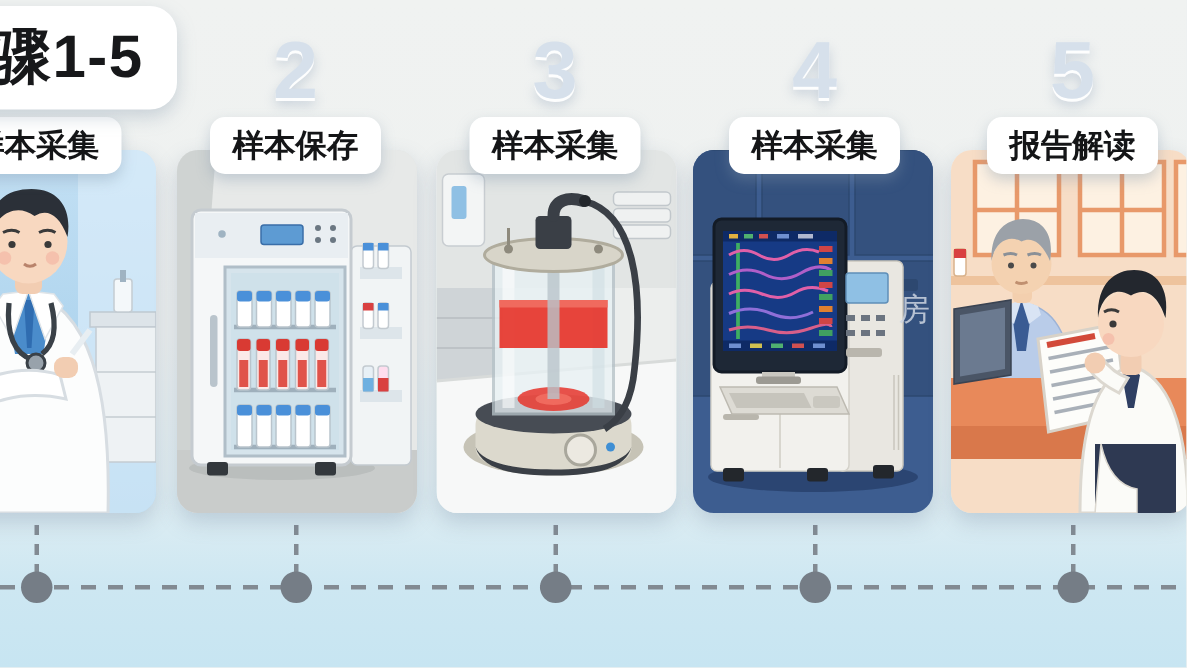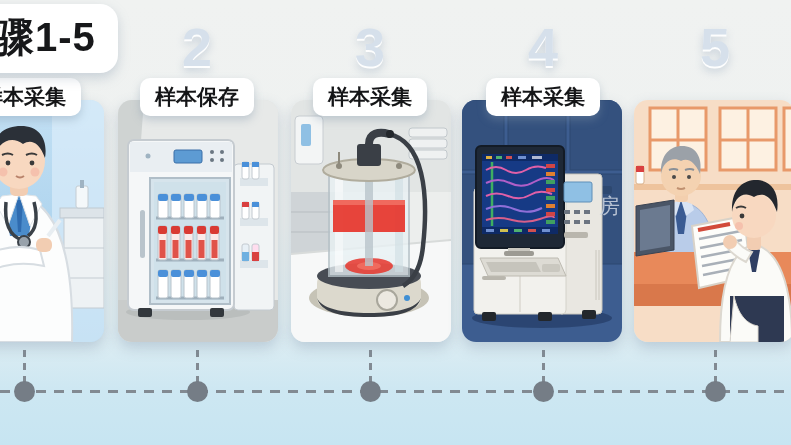--- a/index.html
+++ b/index.html
@@ -389,18 +389,21 @@
   </div>
   <div class="label-pill lp2">
     <span>样本保存</span>
   </div>
   <div class="label-pill lp3">
     <span>样本采集</span>
   </div>
   <div class="label-pill lp4">
     <span>样本采集</span>
   </div>
+  <div class="label-pill lp5">
+    <span>报告解读</span>
+  </div>
 
   <div class="title-pill">
     <span>骤1-5</span>
   </div>
 
 </div>
 
 </body></html>

